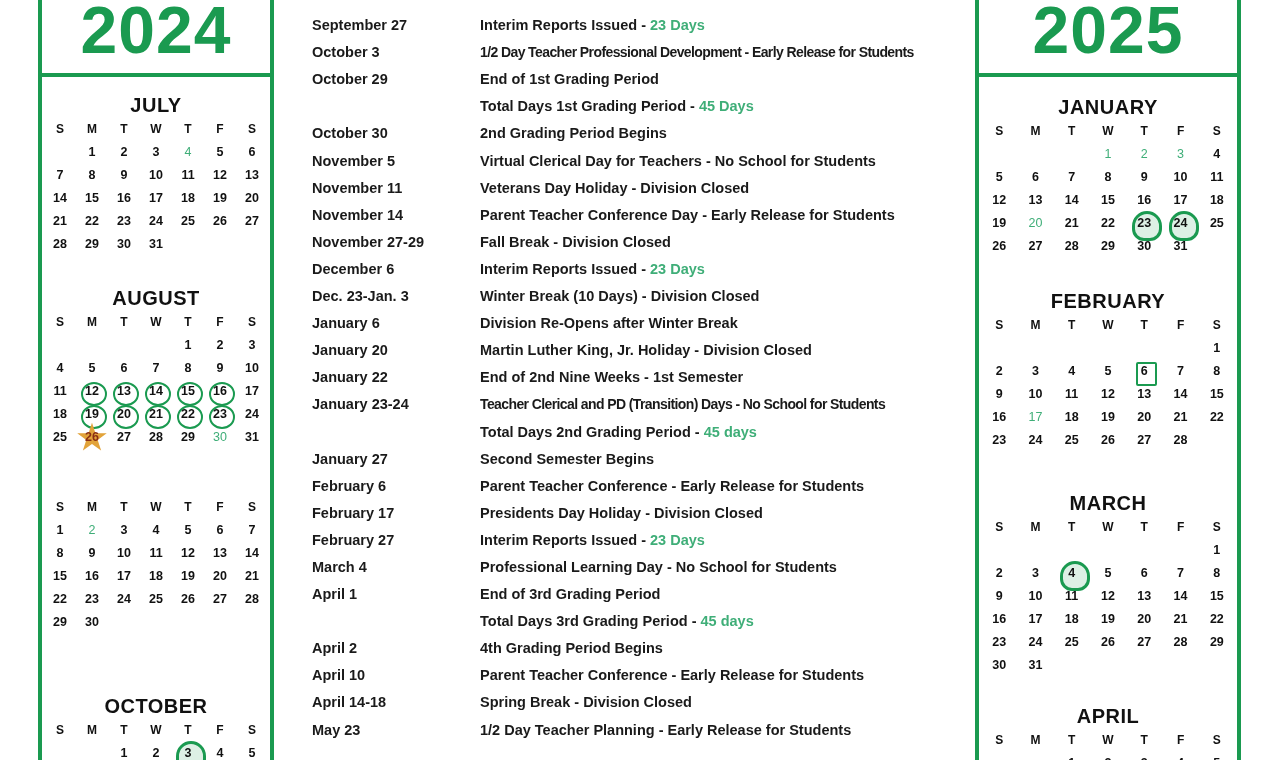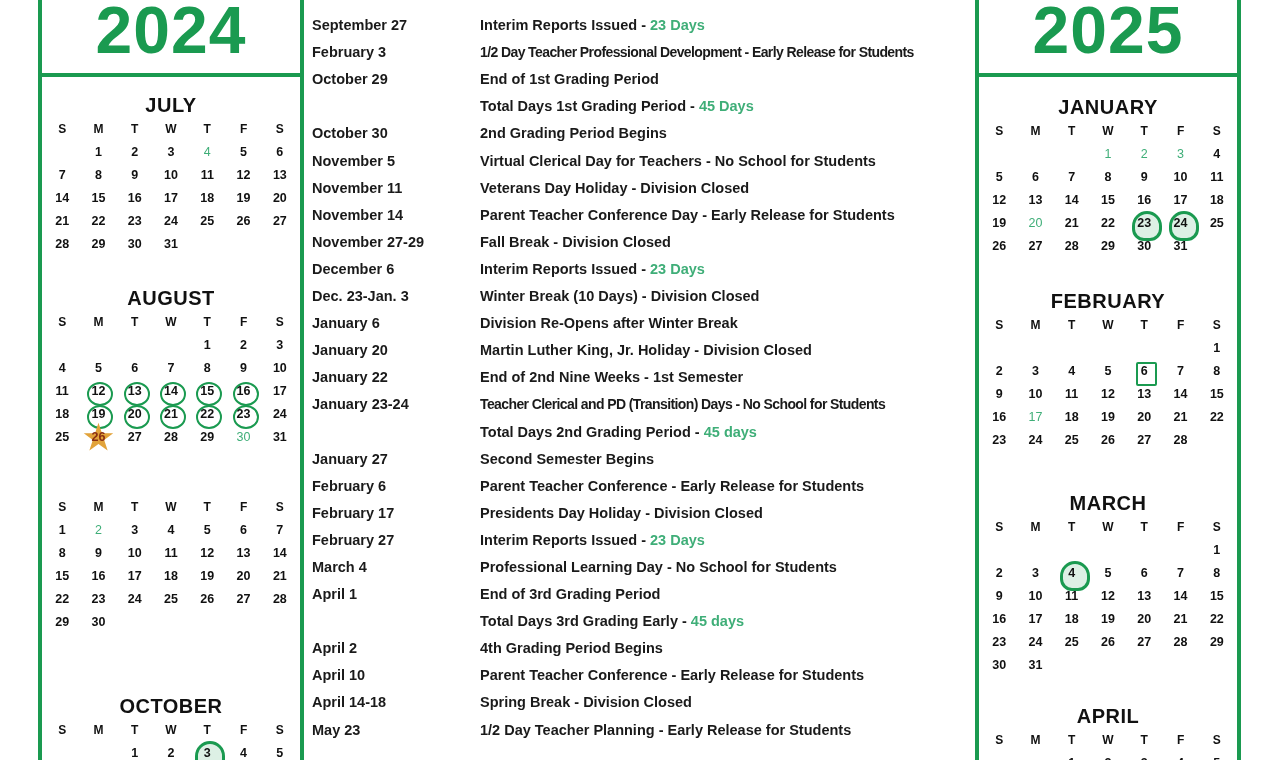--- a/index.html
+++ b/index.html
@@ -1,19 +1,19 @@
 <!DOCTYPE html>
 <html><head>
 <meta charset="utf-8">
 <style>
   * { box-sizing: border-box; margin: 0; padding: 0; }
   html, body { width: 1278px; height: 760px; overflow: hidden; background: #ffffff; }
   body { position: relative; font-family: "Liberation Sans", sans-serif; color: #111; }
   .panel { position: absolute; border-left: 4px solid #1a9a50; border-right: 4px solid #1a9a50; }
-  .left-panel { left: 38px; top: 0; width: 266px; height: 760px; }
+  .left-panel { left: 38px; top: 0; width: 236px; height: 760px; }
   .right-panel { left: 975px; top: 0; width: 266px; height: 760px; }
   .year-box { position: absolute; left: 0; right: 0; top: 0; height: 77px; border-bottom: 4px solid #1a9a50; text-align: center; }
   .year-box span { display: block; font-weight: bold; font-size: 66px; line-height: 60px; color: #1a9a50; letter-spacing: 1px; }
 
   .month { position: absolute; left: 0; right: 0; }
   .month-title { text-align: center; font-weight: bold; font-size: 20px; letter-spacing: 0.5px; height: 26px; line-height: 26px; }
   .grid { display: grid; grid-template-columns: repeat(7, 1fr); padding: 0 2px; }
   .grid .dow { font-weight: bold; font-size: 12px; text-align: center; height: 23px; line-height: 23px; }
   .grid .day { font-weight: bold; font-size: 12.5px; text-align: center; height: 23px; line-height: 23px; position: relative; }
   .day.g { color: #3fae78; font-weight: normal; }
@@ -191,21 +191,21 @@
     </div>
 </div>
 
 <div class="top-cut">&nbsp;</div>
 <div class="events">
     <div class="event">
       <span class="date">September 27</span>
       <span class="desc"><span>Interim Reports Issued - </span><span class="hl">23 Days</span></span>
     </div>
     <div class="event">
-      <span class="date">February 3</span>
+      <span class="date">October 3</span>
       <span class="desc tight"><span>1/2 Day Teacher Professional Development - Early Release for Students</span><span class="hl"></span></span>
     </div>
     <div class="event">
       <span class="date">October 29</span>
       <span class="desc"><span>End of 1st Grading Period</span><span class="hl"></span></span>
     </div>
     <div class="event">
       <span class="date"></span>
       <span class="desc"><span>Total Days 1st Grading Period - </span><span class="hl">45 Days</span></span>
     </div>
@@ -276,21 +276,21 @@
     <div class="event">
       <span class="date">March 4</span>
       <span class="desc"><span>Professional Learning Day - No School for Students</span><span class="hl"></span></span>
     </div>
     <div class="event">
       <span class="date">April 1</span>
       <span class="desc"><span>End of 3rd Grading Period</span><span class="hl"></span></span>
     </div>
     <div class="event">
       <span class="date"></span>
-      <span class="desc"><span>Total Days 3rd Grading Early - </span><span class="hl">45 days</span></span>
+      <span class="desc"><span>Total Days 3rd Grading Period - </span><span class="hl">45 days</span></span>
     </div>
     <div class="event">
       <span class="date">April 2</span>
       <span class="desc"><span>4th Grading Period Begins</span><span class="hl"></span></span>
     </div>
     <div class="event">
       <span class="date">April 10</span>
       <span class="desc"><span>Parent Teacher Conference - Early Release for Students</span><span class="hl"></span></span>
     </div>
     <div class="event">

